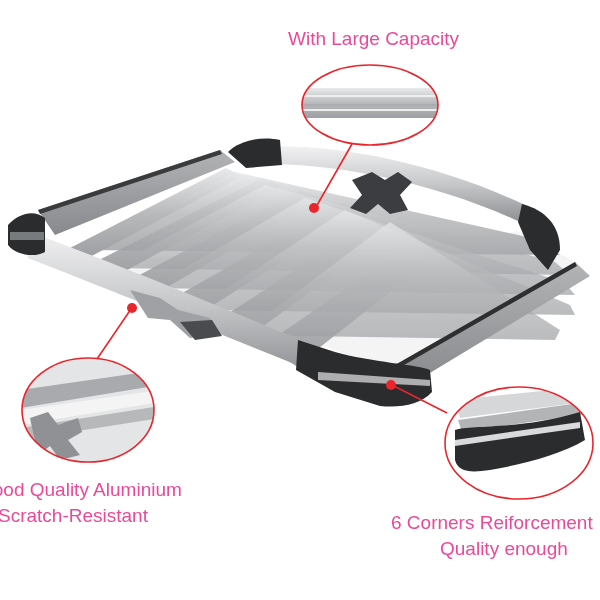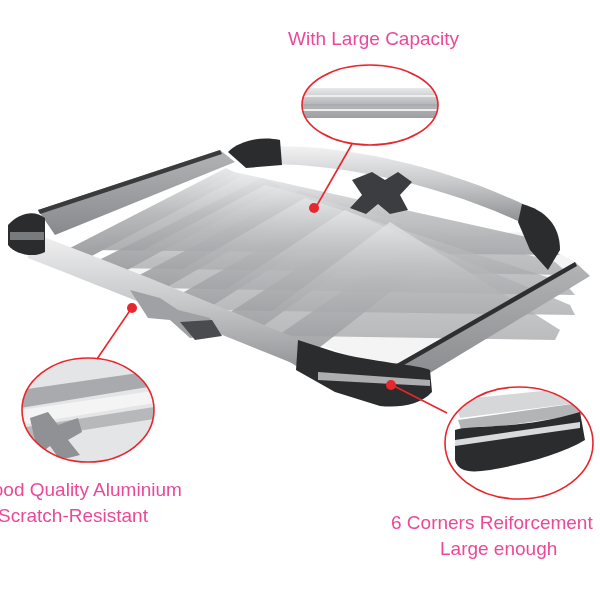--- a/index.html
+++ b/index.html
@@ -119,13 +119,13 @@
     <ellipse cx="519" cy="443" rx="74" ry="56" fill="none" stroke="#e8262d" stroke-width="1.6"></ellipse>
     <line x1="392" y1="385" x2="447" y2="413" stroke="#e8262d" stroke-width="1.6"></line>
     <circle cx="391" cy="385" r="5" fill="#e8262d"></circle>
   </g>
 </svg>
 
 <div class="label lbl-top">With Large Capacity</div>
 <div class="label lbl-left1">Good Quality Aluminium</div>
 <div class="label lbl-left2">Scratch-Resistant</div>
 <div class="label lbl-right1">6 Corners Reiforcement</div>
-<div class="label lbl-right2">Large enough</div>
+<div class="label lbl-right2">Quality enough</div>
 
 </body></html>

